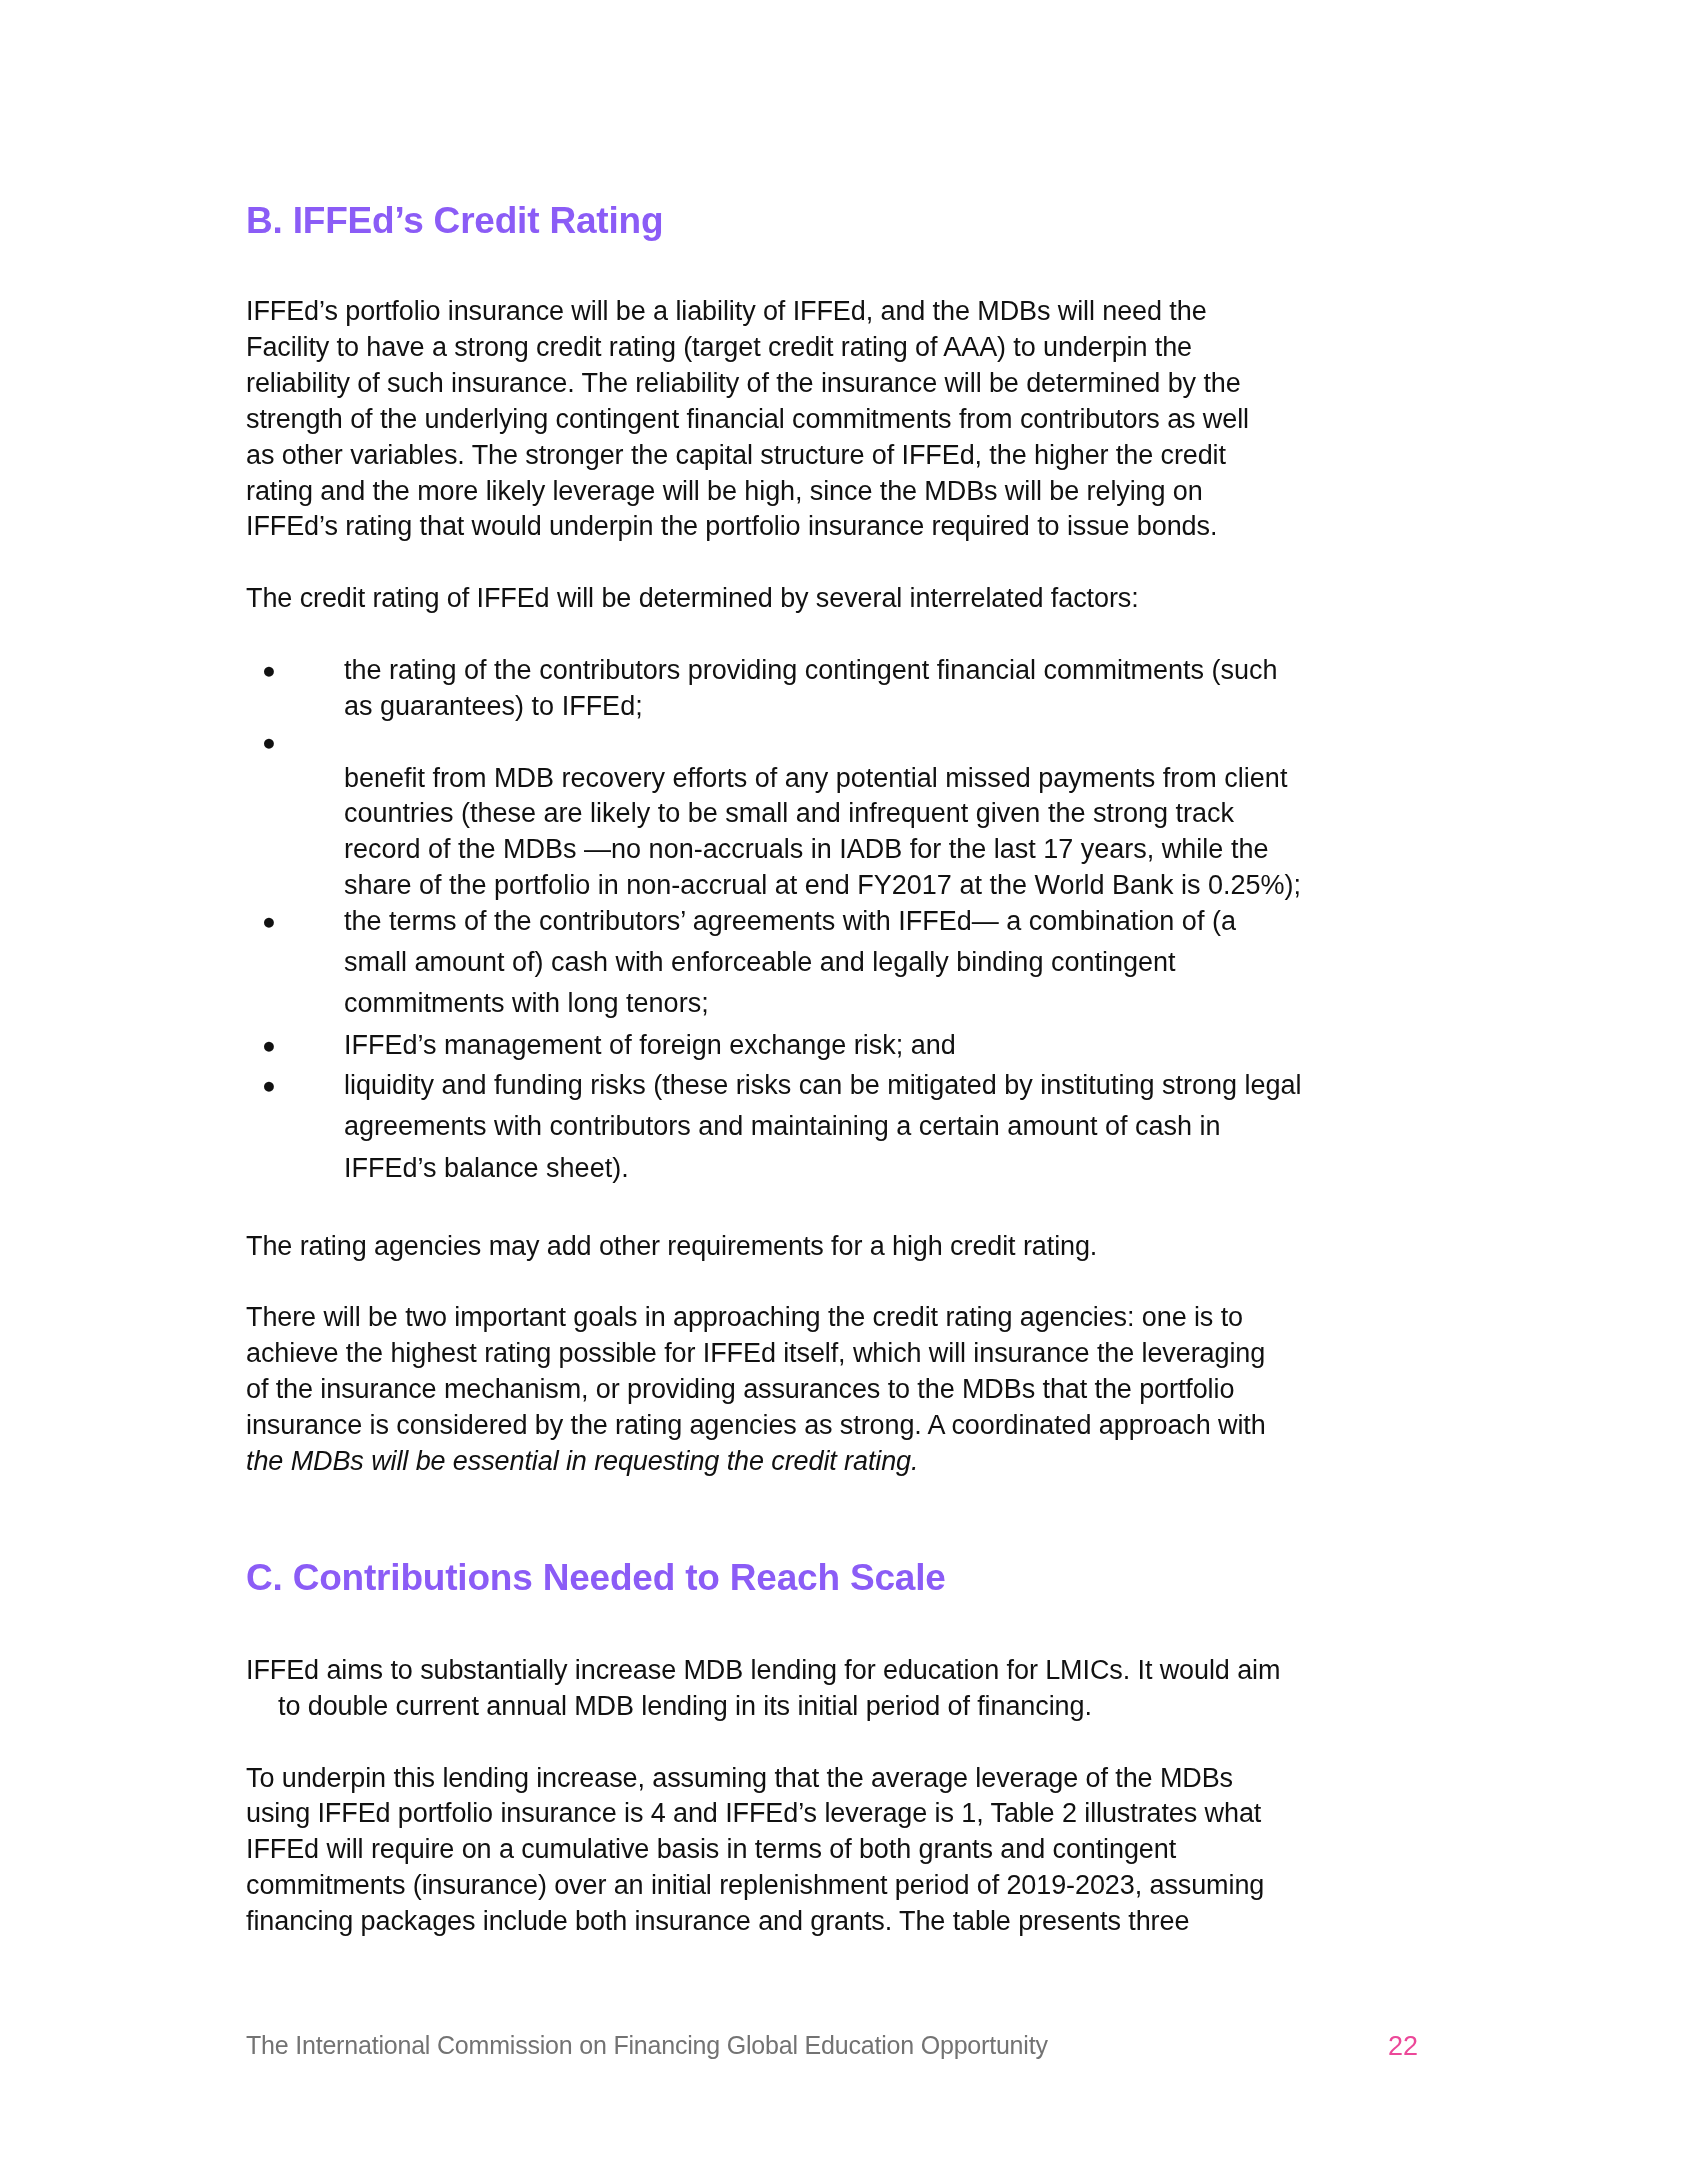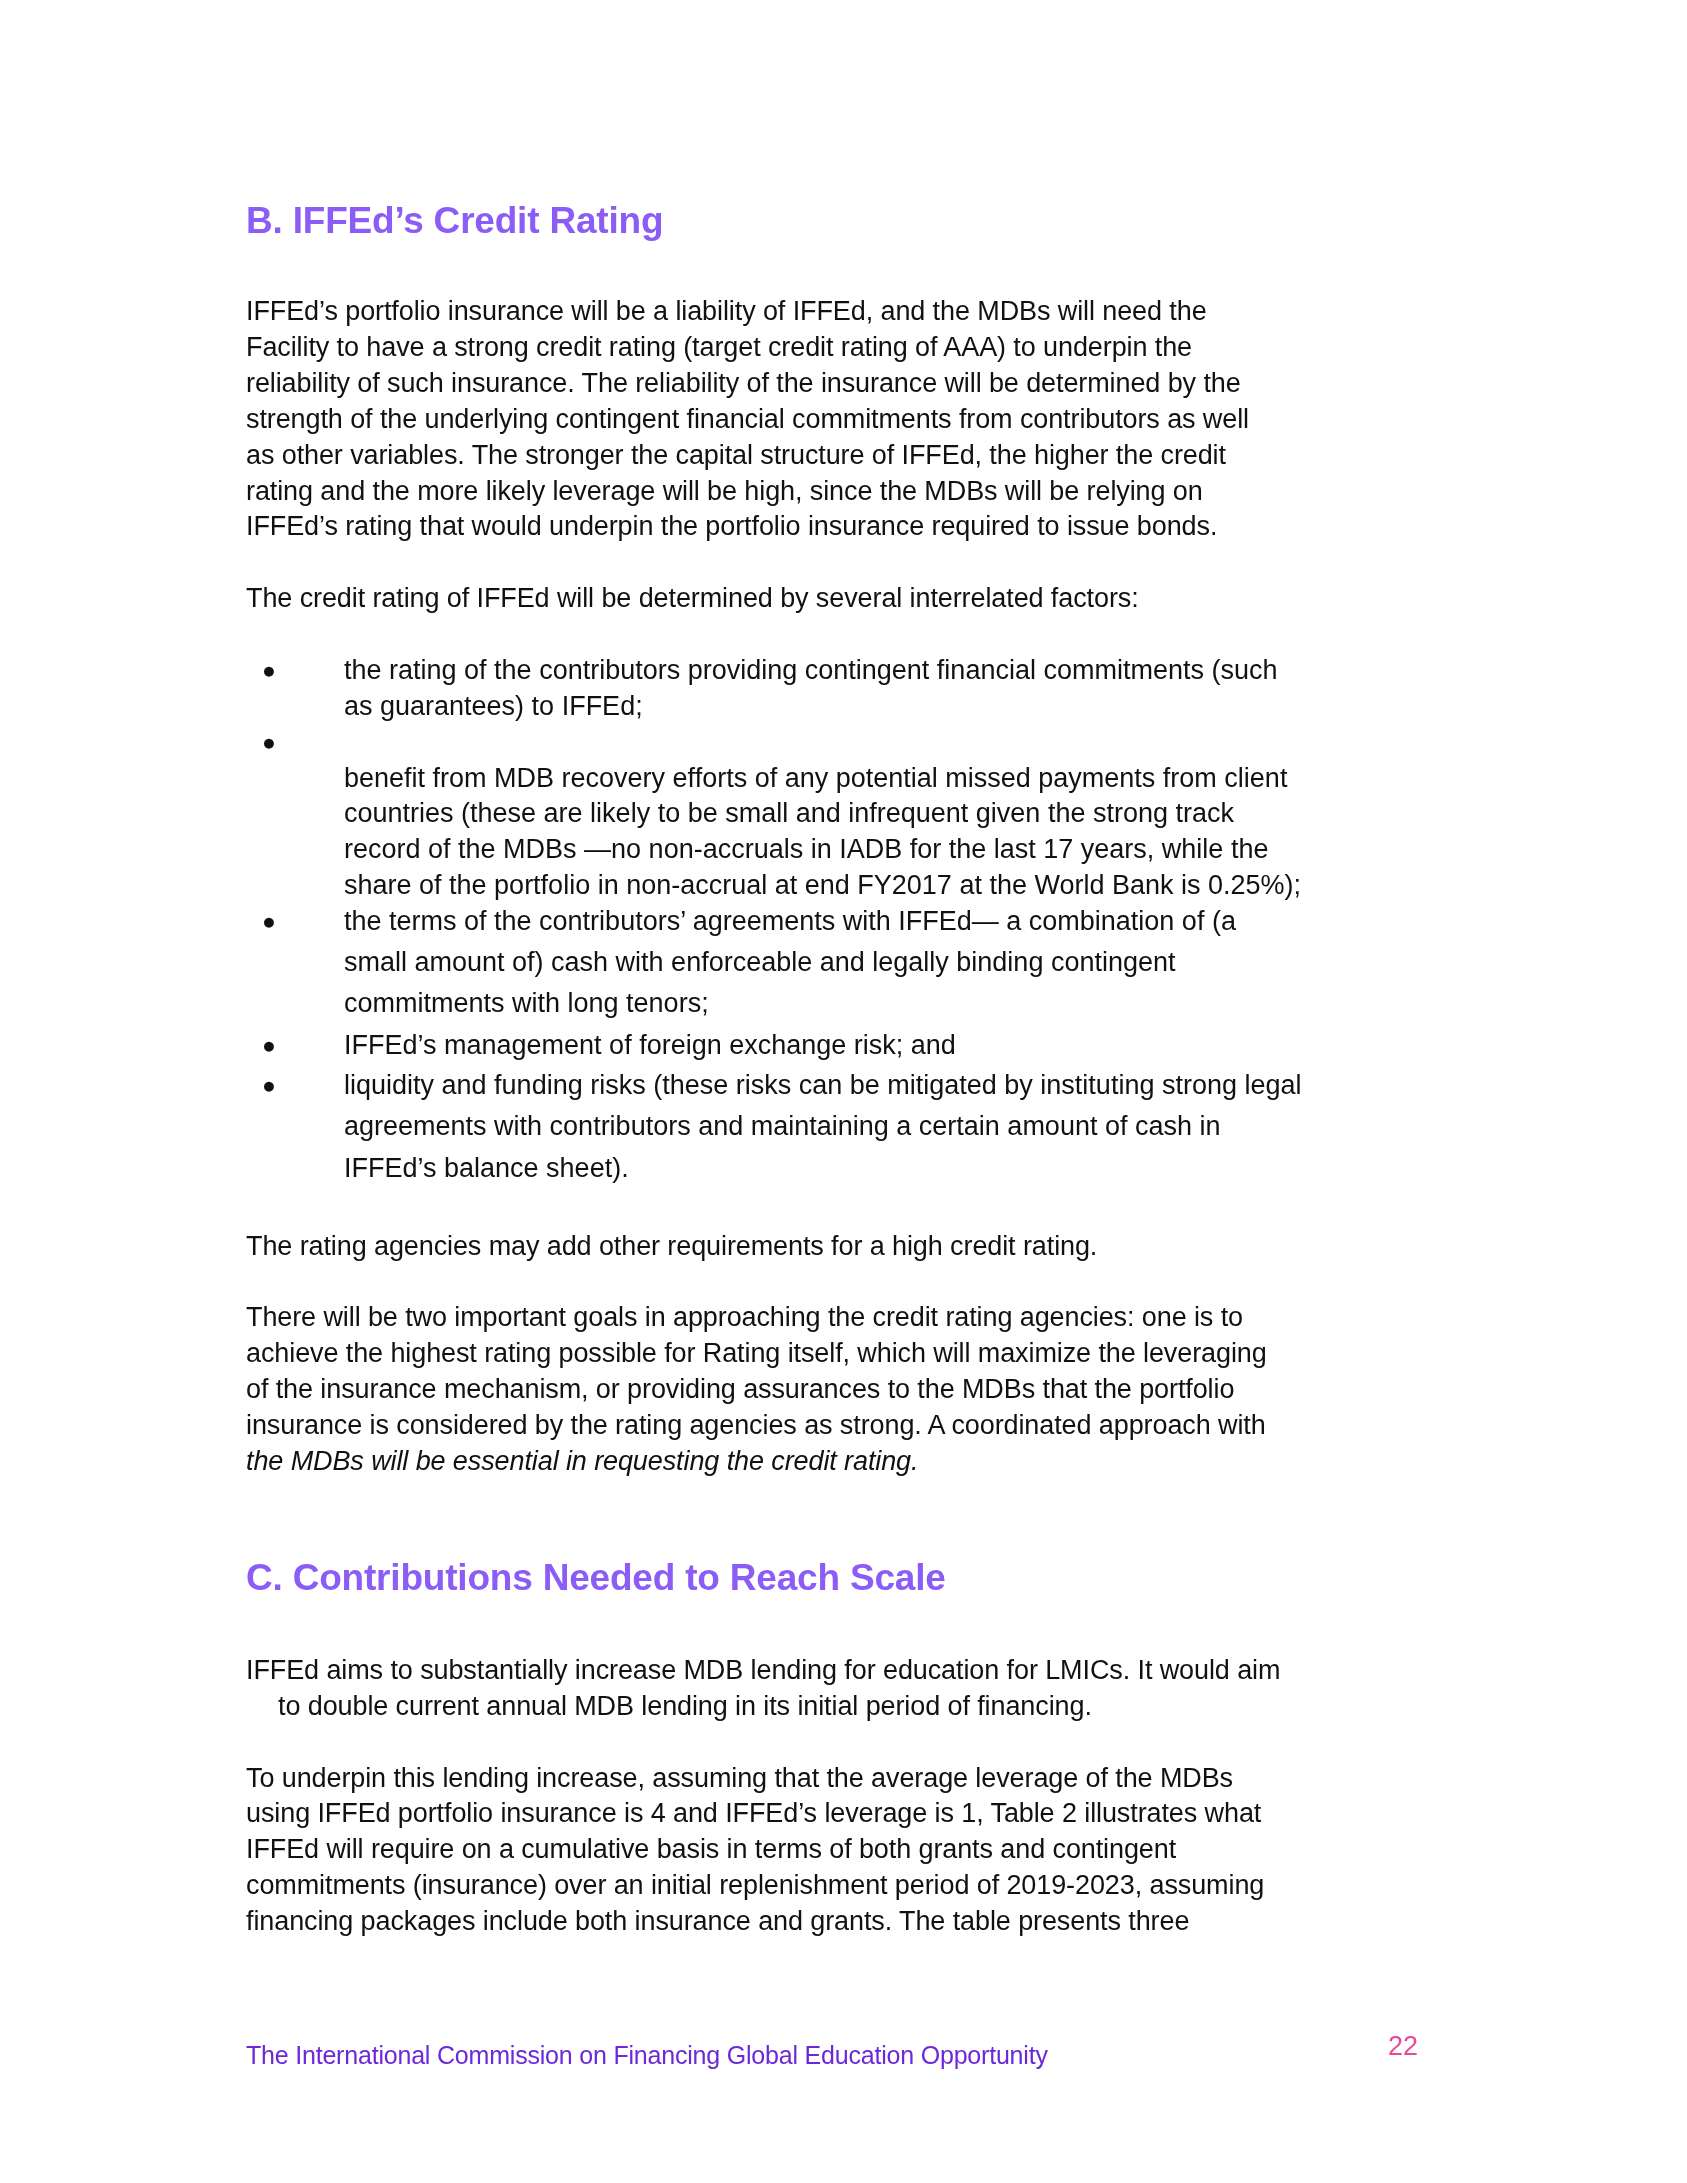--- a/index.html
+++ b/index.html
@@ -4,21 +4,21 @@
 <style>
   html, body { margin: 0; padding: 0; background: #ffffff; }
   body { width: 1687px; height: 2183px; position: relative; overflow: hidden;
          font-family: "Liberation Sans", "DejaVu Sans", sans-serif; color: #111; }
   .page { position: absolute; left: 246px; top: 0; width: 1206px; }
   h2 { margin: 0; color: #8b5cf6; font-weight: bold; font-size: 37px; letter-spacing: -0.2px; position: absolute; left: 0; }
   .p { position: absolute; left: 0; width: 1206px; font-size: 27px; line-height: 36px; margin: 0; letter-spacing: -0.1px; }
   ul.bullets { position: absolute; left: 0; top: 0; margin: 0; padding: 0; list-style: none; width: 1206px; }
   ul.bullets li { position: absolute; left: 98px; width: 1115px; font-size: 27px; line-height: 36px; }
   ul.bullets li .dot { position: absolute; left: -98px; top: 0; width: 46px; text-align: center; font-size: 23px; }
-  .footer { position: absolute; top: 2031px; left: 246px; width: 1191px; font-size: 25px; color: #6d28d9; letter-spacing: -0.2px; margin-top: 10px; }
+  .footer { position: absolute; top: 2031px; left: 246px; width: 1191px; font-size: 25px; color: #737373; letter-spacing: -0.2px; }
   .pagenum { position: absolute; top: 2031px; left: 1388px; font-size: 27px; color: #ec4899; }
 </style>
 </head>
 <body>
 
 <div class="page">
 
   <h2 style="top:200px;">B. IFFEd’s Credit Rating</h2>
 
   <div>
@@ -52,21 +52,21 @@
 
     <li style="top:1067px;"><span class="dot">●</span><span>liquidity and funding risks (these risks can be mitigated by instituting strong legal</span></li>
     <li style="top:1108px;"><span>agreements with contributors and maintaining a certain amount of cash in</span></li>
     <li style="top:1150px;"><span>IFFEd’s balance sheet).</span></li>
   </ul>
 
   <p class="p" style="top:1228px;">The rating agencies may add other requirements for a high credit rating.</p>
 
   <div>
     <p class="p" style="top:1299px;">There will be two important goals in approaching the credit rating agencies: one is to</p>
-    <p class="p" style="top:1335px;">achieve the highest rating possible for Rating itself, which will maximize the leveraging</p>
+    <p class="p" style="top:1335px;">achieve the highest rating possible for IFFEd itself, which will insurance the leveraging</p>
     <p class="p" style="top:1371px;">of the insurance mechanism, or providing assurances to the MDBs that the portfolio</p>
     <p class="p" style="top:1407px;">insurance is considered by the rating agencies as strong. A coordinated approach with</p>
     <p class="p" style="top:1443px;font-style:italic;">the MDBs will be essential in requesting the credit rating.</p>
   </div>
 
   <h2 style="top:1557px;">C. Contributions Needed to Reach Scale</h2>
 
   <div>
     <p class="p" style="top:1652px;">IFFEd aims to substantially increase MDB lending for education for LMICs. It would aim</p>
     <p class="p" style="top:1688px;margin-left:32px;">to double current annual MDB lending in its initial period of financing.</p>

